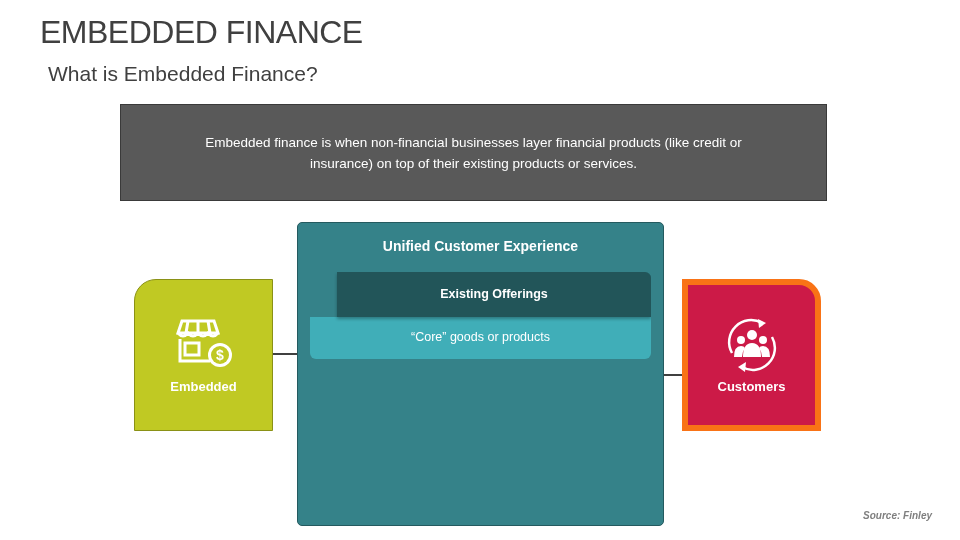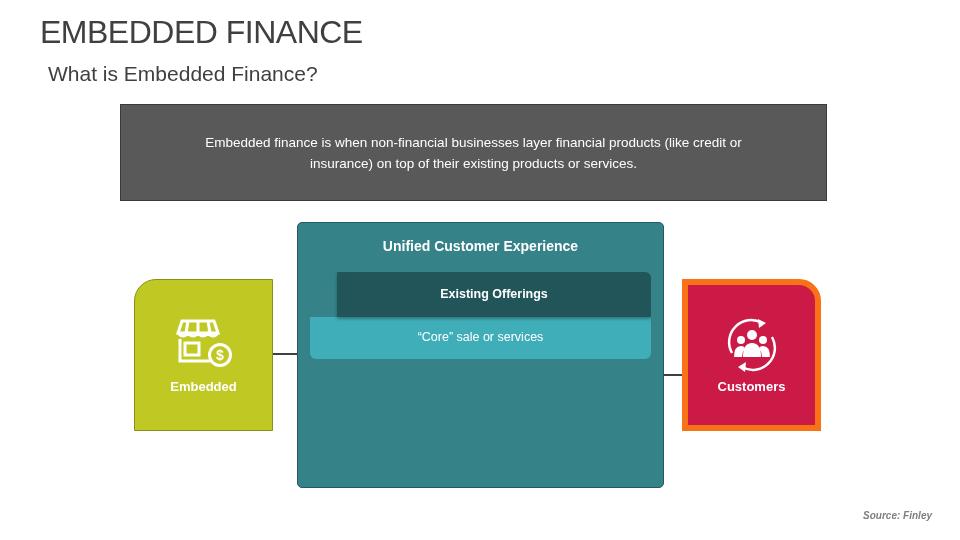--- a/index.html
+++ b/index.html
@@ -11,21 +11,21 @@
             border:1px solid #3a3a3a; border-radius:0; box-sizing:border-box;
             display:flex; align-items:center; justify-content:center; text-align:center;
             color:#ffffff; font-size:13.5px; line-height:21px; padding:0 80px; }
   .line { position:absolute; height:2px; background:#404040; }
   .side { position:absolute; width:139px; height:152px; box-sizing:border-box;
           display:flex; flex-direction:column; align-items:center; justify-content:center; color:#fff;
           font-weight:bold; font-size:13px; }
   .business { left:134px; top:279px; background:#c0c923; border:1px solid #8a9116; border-radius:22px 0 0 0; }
   .customers { left:682px; top:279px; background:#cc1a47; border:6px solid #f97316; border-radius:0 22px 0 0; }
   .side .icon { width:60px; height:56px; margin-bottom:6px; }
-  .center { position:absolute; left:297px; top:222px; width:367px; height:266px; background:#358289;
+  .center { position:absolute; left:297px; top:222px; width:367px; height:304px; background:#358289;
             border:1px solid #245a5f; border-radius:5px; box-sizing:border-box; }
   .center-title { position:absolute; left:0; right:0; top:15px; text-align:center; color:#fff; font-weight:bold; font-size:14px; }
   .card { position:absolute; left:12px; width:341px; border-radius:6px; overflow:hidden; }
   .card .head { background:#225559; color:#fff; font-weight:bold; font-size:12.5px; text-align:center;
                 height:45px; line-height:45px; box-shadow:0 2px 3px rgba(0,0,0,0.3); position:relative; z-index:1;margin-left:27px; }
   .card .body { background:#40aeb8; color:#fff; font-size:12.5px; text-align:center; height:42px; line-height:40px; }
   .card1 { top:49px; }
   .card2 { top:156px; }
   .source { position:absolute; right:28px; top:510px; font-size:10px; font-style:italic; font-weight:bold; color:#7f7f7f; }
 </style>
@@ -77,17 +77,17 @@
   </svg>
   <span>Customers</span>
 </div>
 
 <div class="center">
   <div class="center-title">Unified Customer Experience</div>
   <div class="card card1">
     <div class="head">
       <span>Existing Offerings</span>
     </div>
-    <div class="body">“Core” sale or services</div>
+    <div class="body">“Core” goods or products</div>
   </div>
 </div>
 
 <div class="source">Source: Finley</div>
 
 </body></html>

